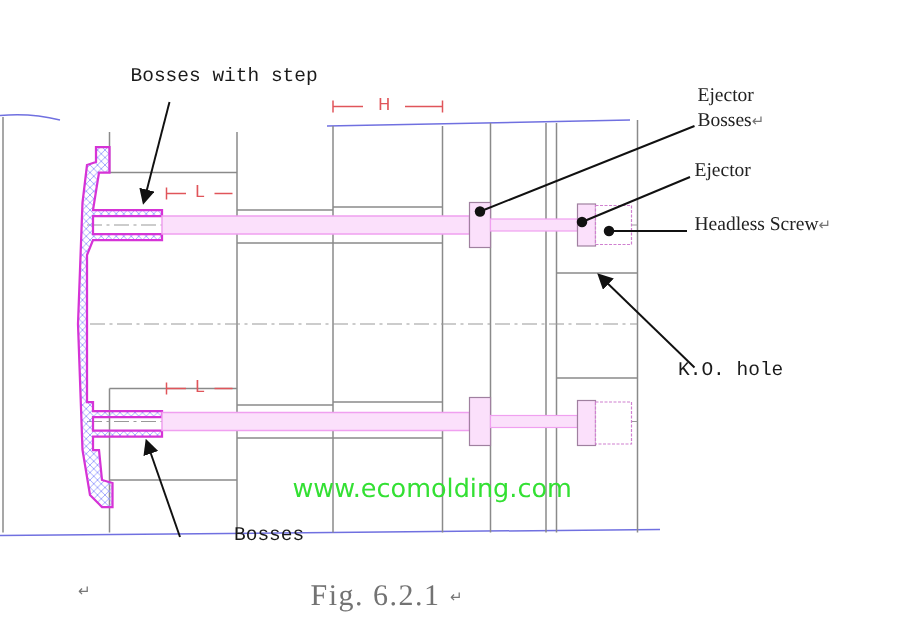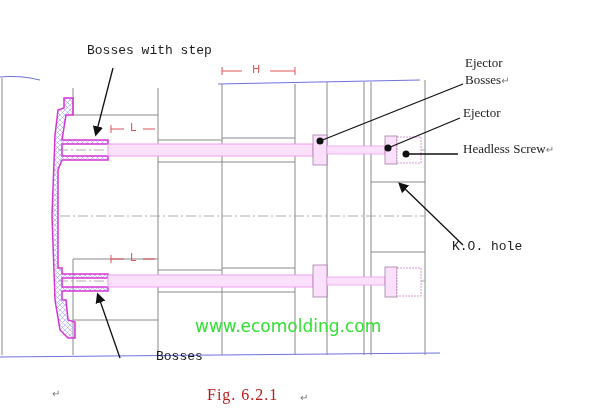--- a/index.html
+++ b/index.html
@@ -2,21 +2,21 @@
 <html><head>
 <meta charset="utf-8">
 <style>
   html, body { margin: 0; padding: 0; background: #ffffff; }
   #stage { position: relative; width: 609px; height: 420px; overflow: hidden; background: #fff; }
   svg { position: absolute; left: 0; top: 0; }
   .lbl { position: absolute; white-space: nowrap; color: #1a1a1a; }
   .sans { font-family: Liberation Mono, monospace; font-size: 13px; }
   .serif { font-family: Liberation Serif, serif; font-size: 13px; line-height: 17px; color: #222; }
   .wm { font-family: "DejaVu Sans", sans-serif; font-size: 17px; color: #33e033; }
-  .cap { font-family: "Liberation Serif", serif; font-size: 16px; color: #b91c1c; letter-spacing: 1px; }
+  .cap { font-family: "Liberation Serif", serif; font-size: 20px; color: #737373; letter-spacing: 1px; }
   .ret { color: #777; font-size: 10px; }
   .dim { font-family: "DejaVu Sans", sans-serif; font-size: 11px; color: #e0555a; }
 </style>
 </head>
 <body>
 
 <div id="stage">
   <svg width="609" height="420" viewBox="0 0 609 420">
     <defs>
       <pattern id="hatch" width="5" height="5" patternUnits="userSpaceOnUse">

